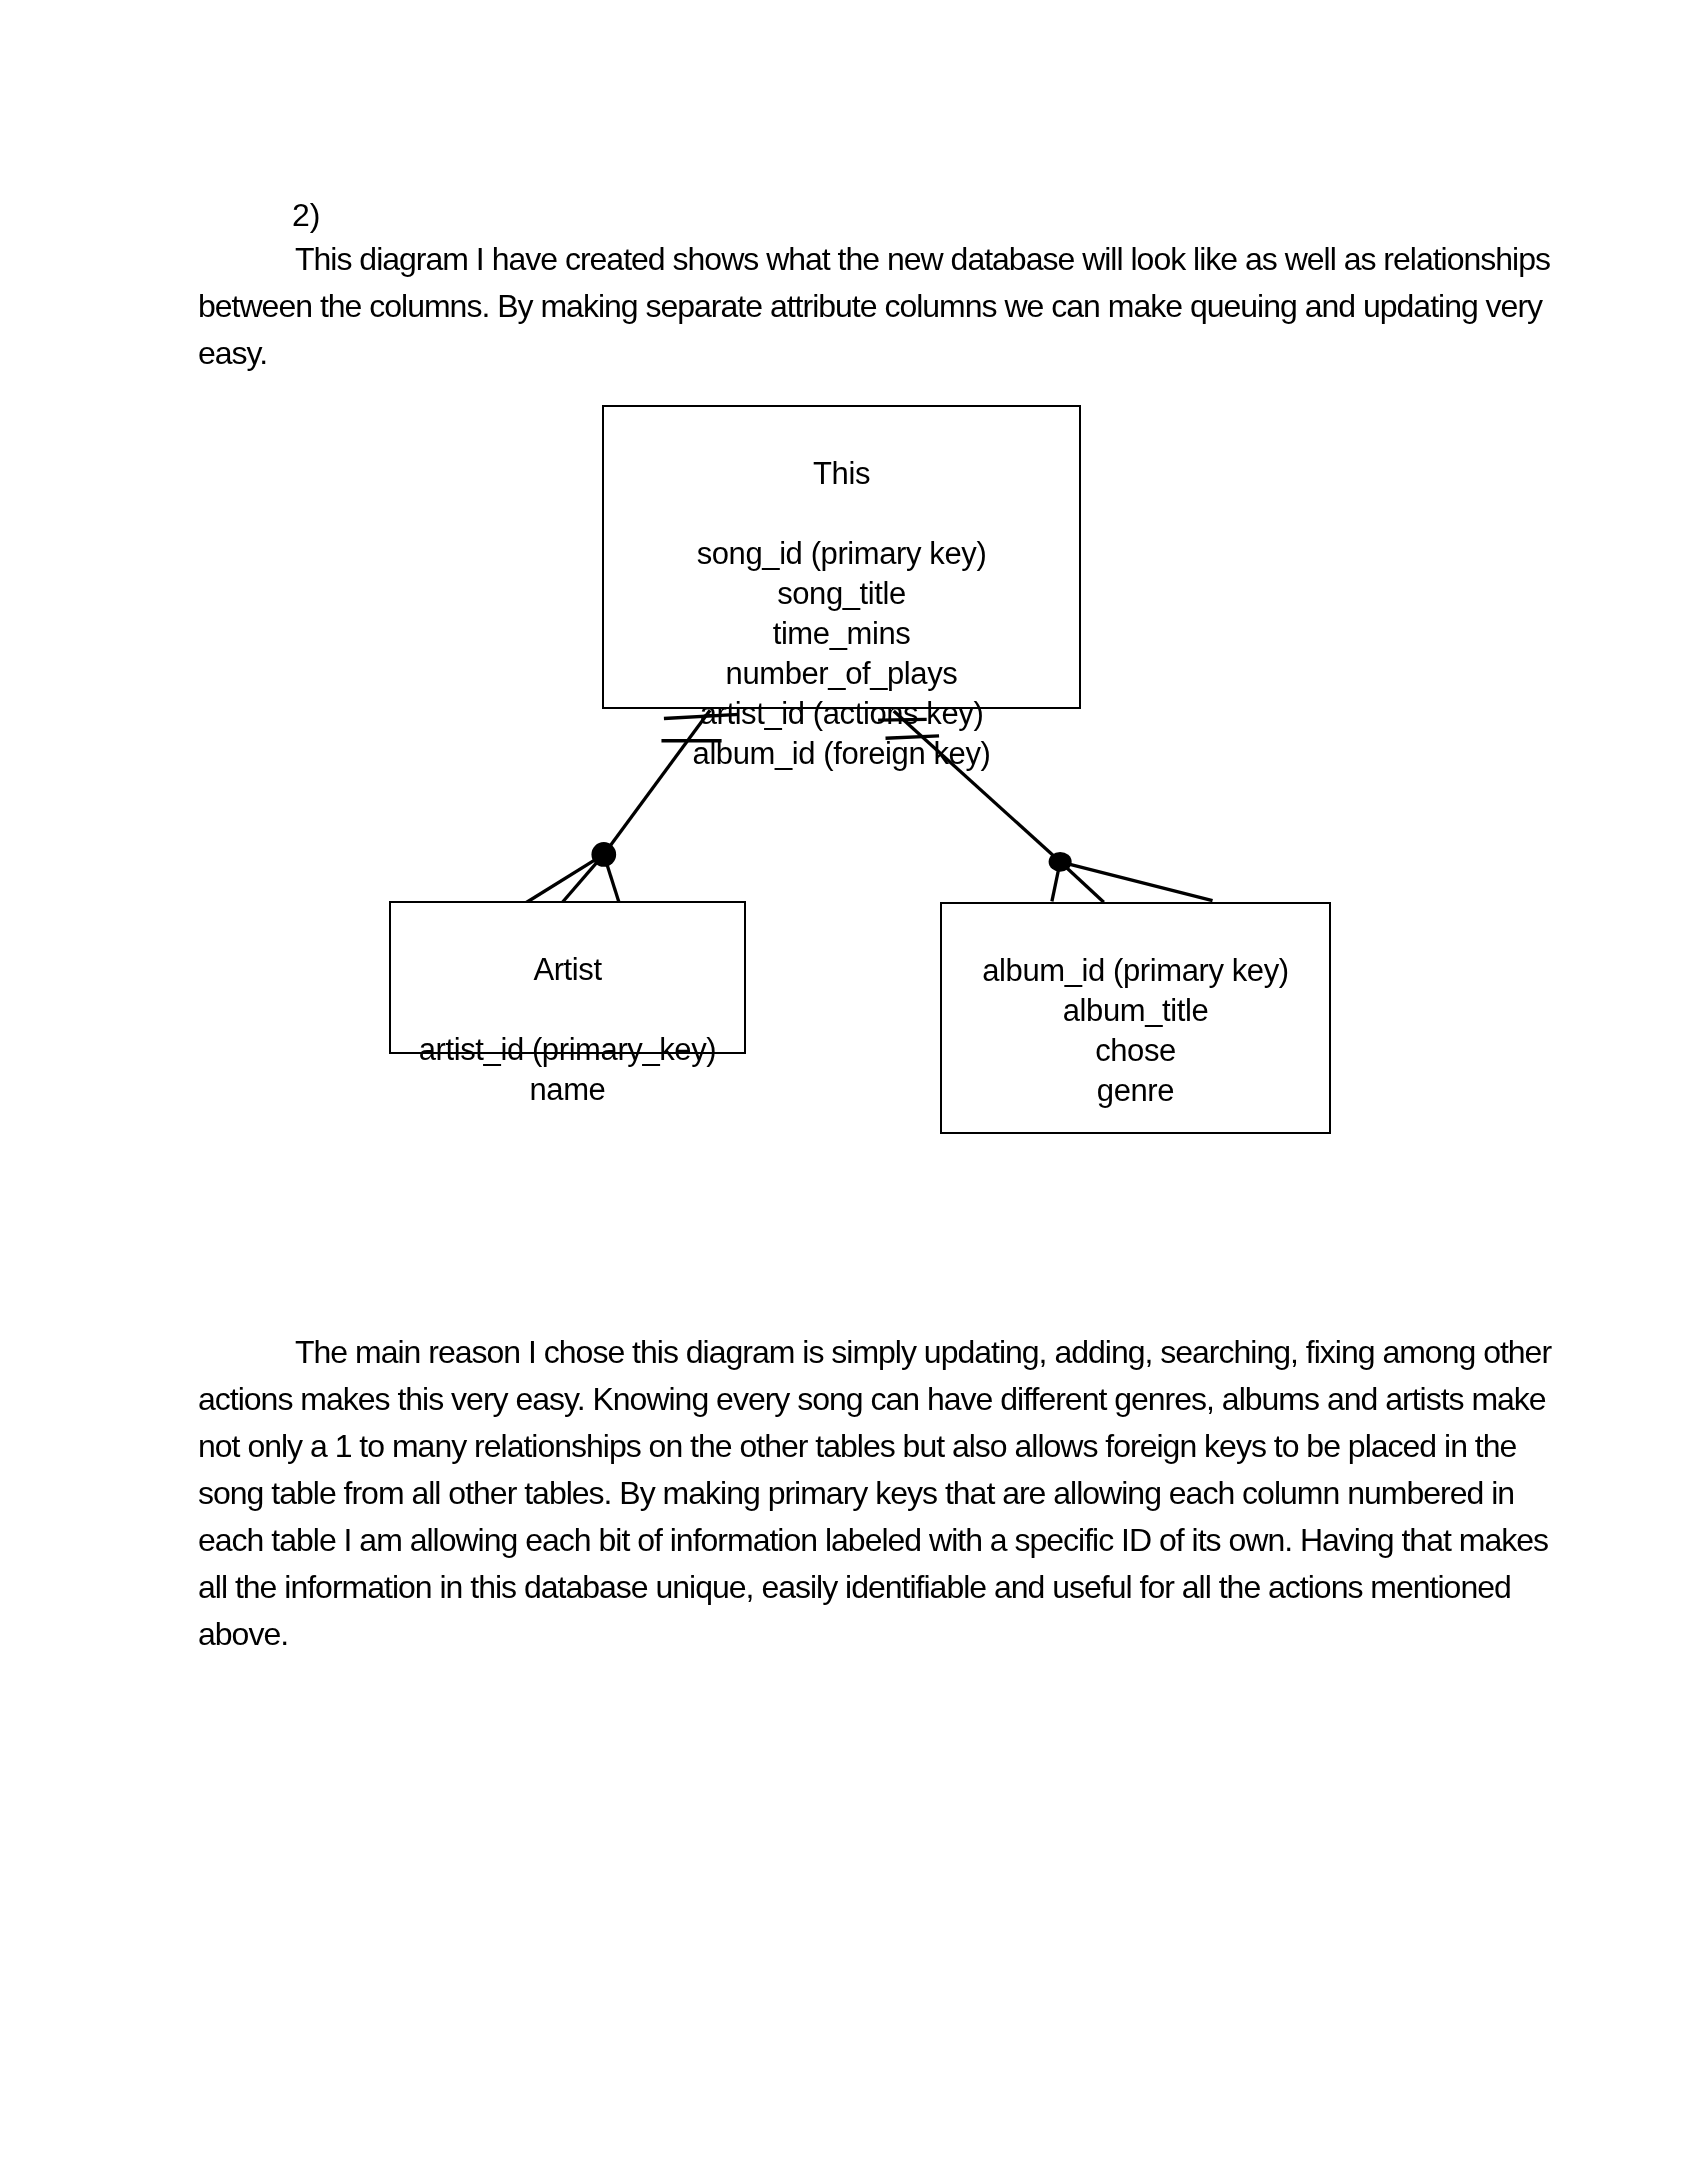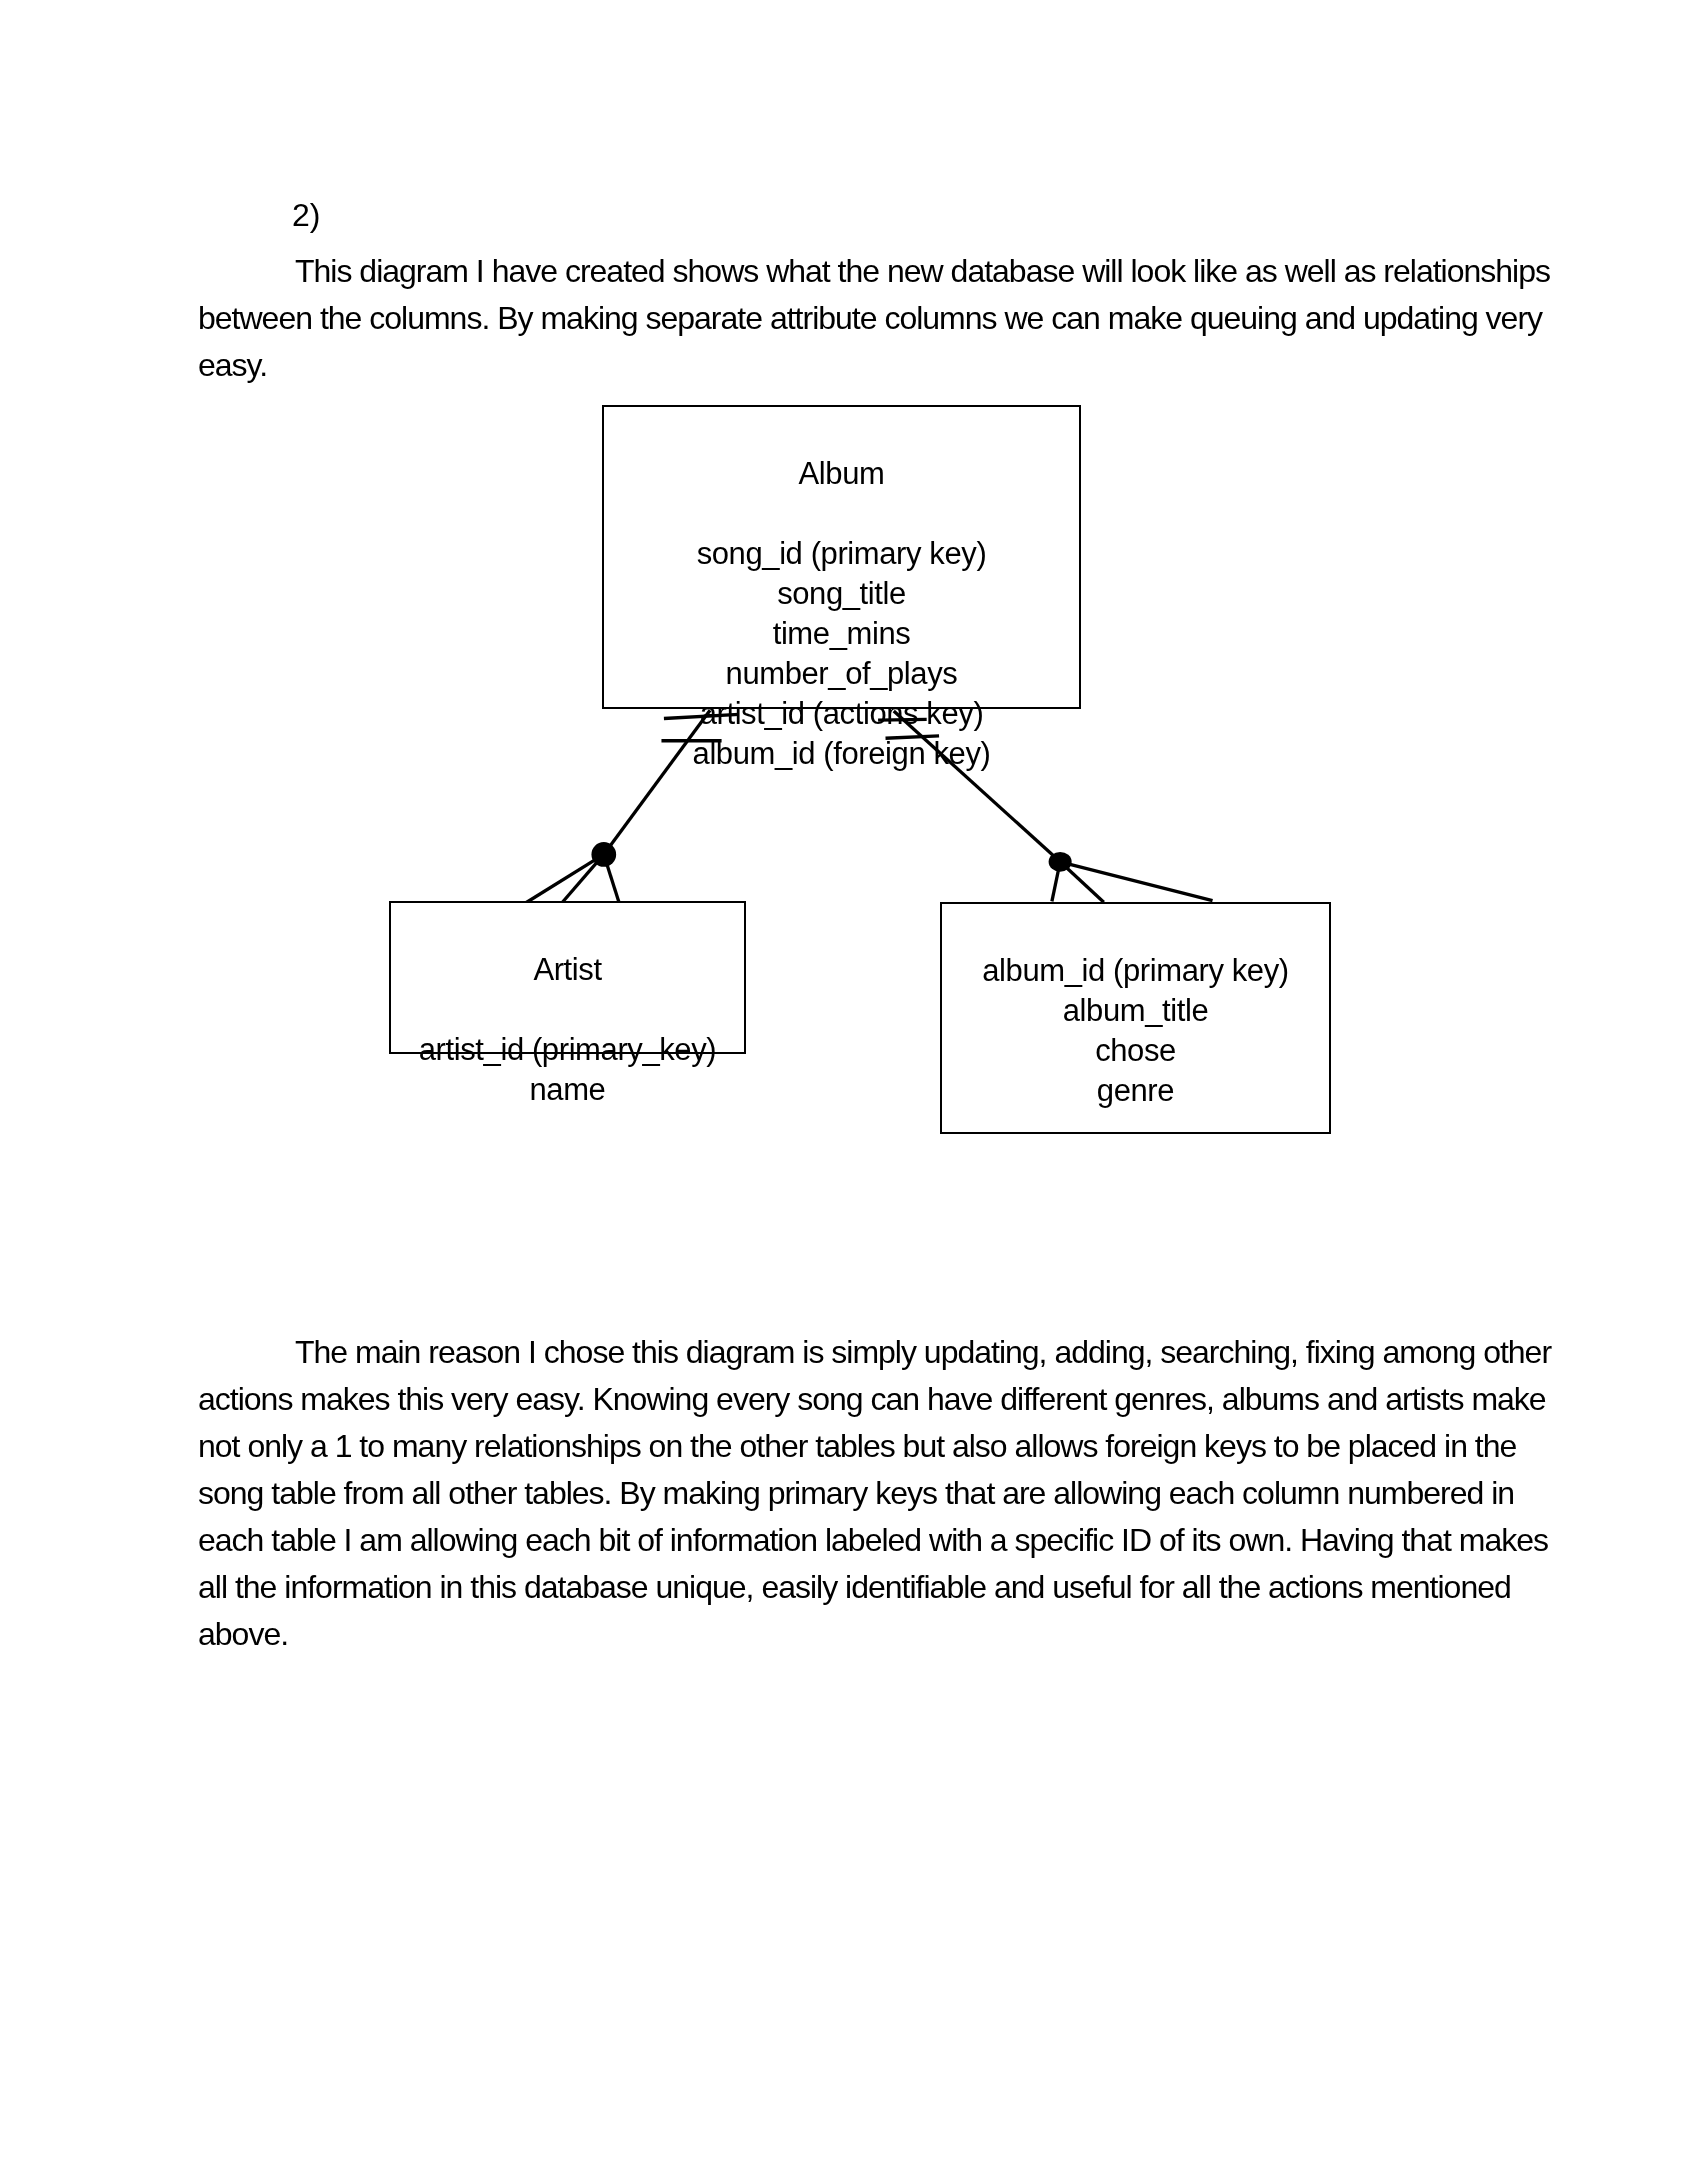--- a/index.html
+++ b/index.html
@@ -39,21 +39,21 @@
     line-height:40px;
     letter-spacing:-0.4px;
     padding-top:6.6px;
     white-space:pre-line;     
   }
   .ebox .etitle{display:block;}
   .ebox .eattrs{display:block;}
   .ebox-song {left:602px; top:405px;  width:479px; height:304px;}
   .ebox-artist{left:389px; top:901px; width:357px; height:153px;}
   .ebox-album{left:940px; top:902px; width:391px; height:232px;}
-  .p1{top:248px;}
+  .p1{top:236px;}
   .p2{top:1329px;}
 </style>
 </head>
 <body>
 
 <div class="page">
 
   <div class="sec-num">2)</div>
 
   <div class="para p1">This diagram I have created shows what the new database will look like as well as relationships
@@ -75,21 +75,21 @@
       <line x1="1085" y1="863" x2="1287" y2="1046" stroke="#000000" stroke-width="4"></line>
       <line x1="1066" y1="874" x2="1125" y2="873" stroke="#000000" stroke-width="4"></line>
       <line x1="1075" y1="896" x2="1140" y2="893" stroke="#000000" stroke-width="4"></line>
       <ellipse cx="1287" cy="1046" rx="14" ry="12" fill="#000000"></ellipse>
       <line x1="1287" y1="1046" x2="1277" y2="1094" stroke="#000000" stroke-width="4"></line>
       <line x1="1287" y1="1046" x2="1340" y2="1095" stroke="#000000" stroke-width="4"></line>
       <line x1="1287" y1="1046" x2="1472" y2="1093" stroke="#000000" stroke-width="4"></line>
     </svg>
 
     <div class="ebox ebox-song">
-      <span class="etitle">Album</span>
+      <span class="etitle">This</span>
       <span class="eattrs">song_id (primary key)
 song_title
 time_mins
 number_of_plays
 artist_id (actions key)
 album_id (foreign key)</span>
     </div>
 
     <div class="ebox ebox-artist">
       <span class="etitle">Artist</span>

